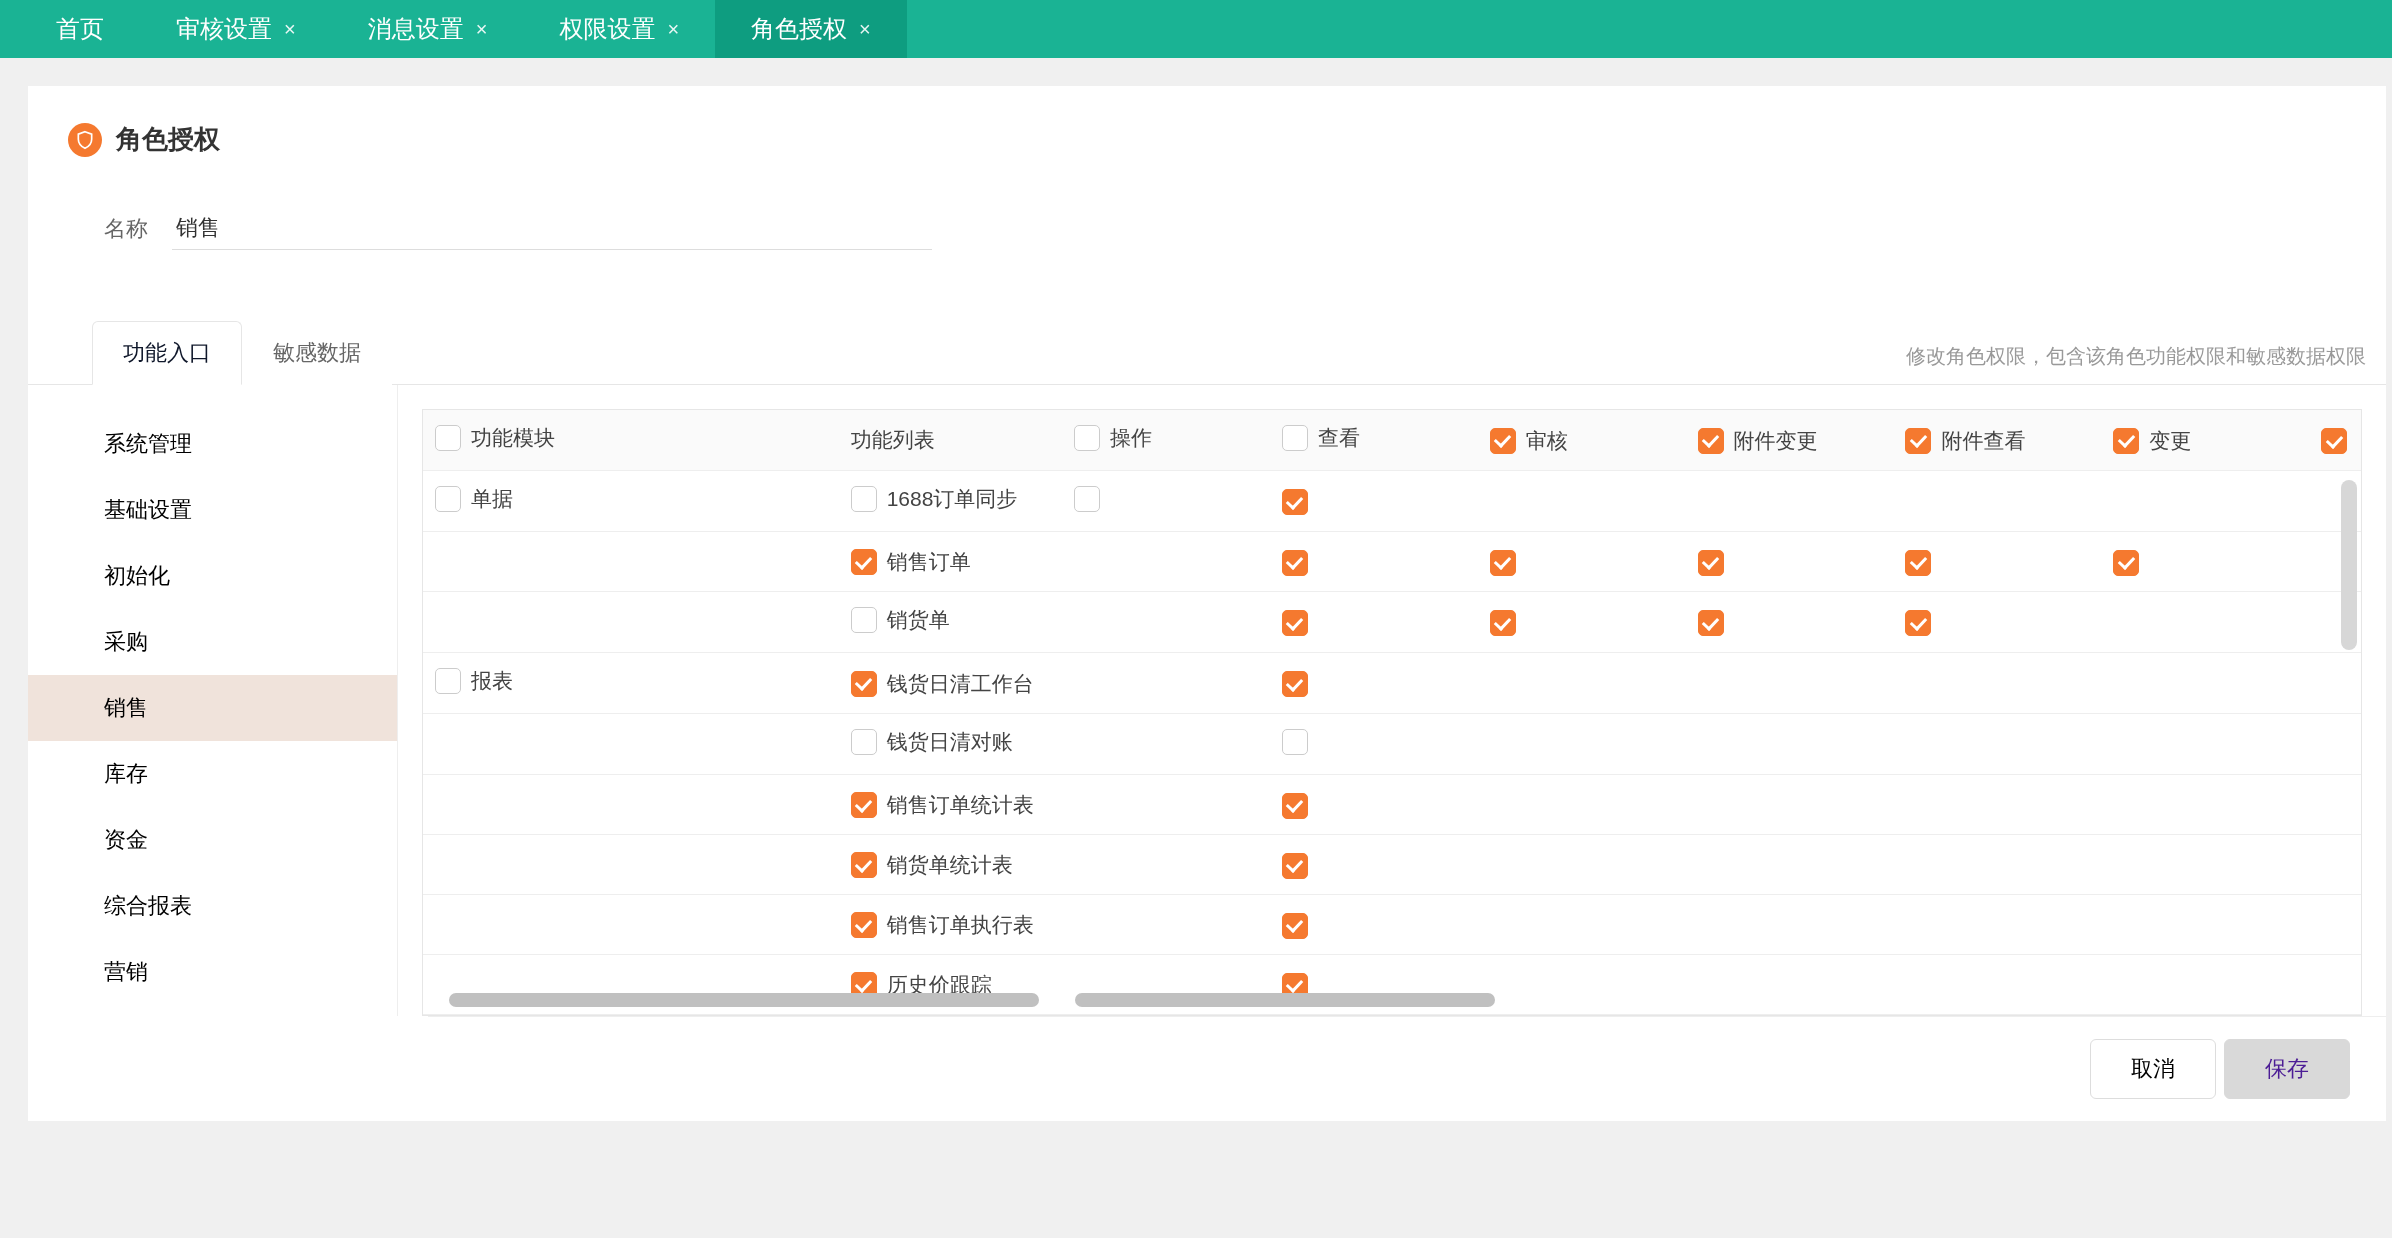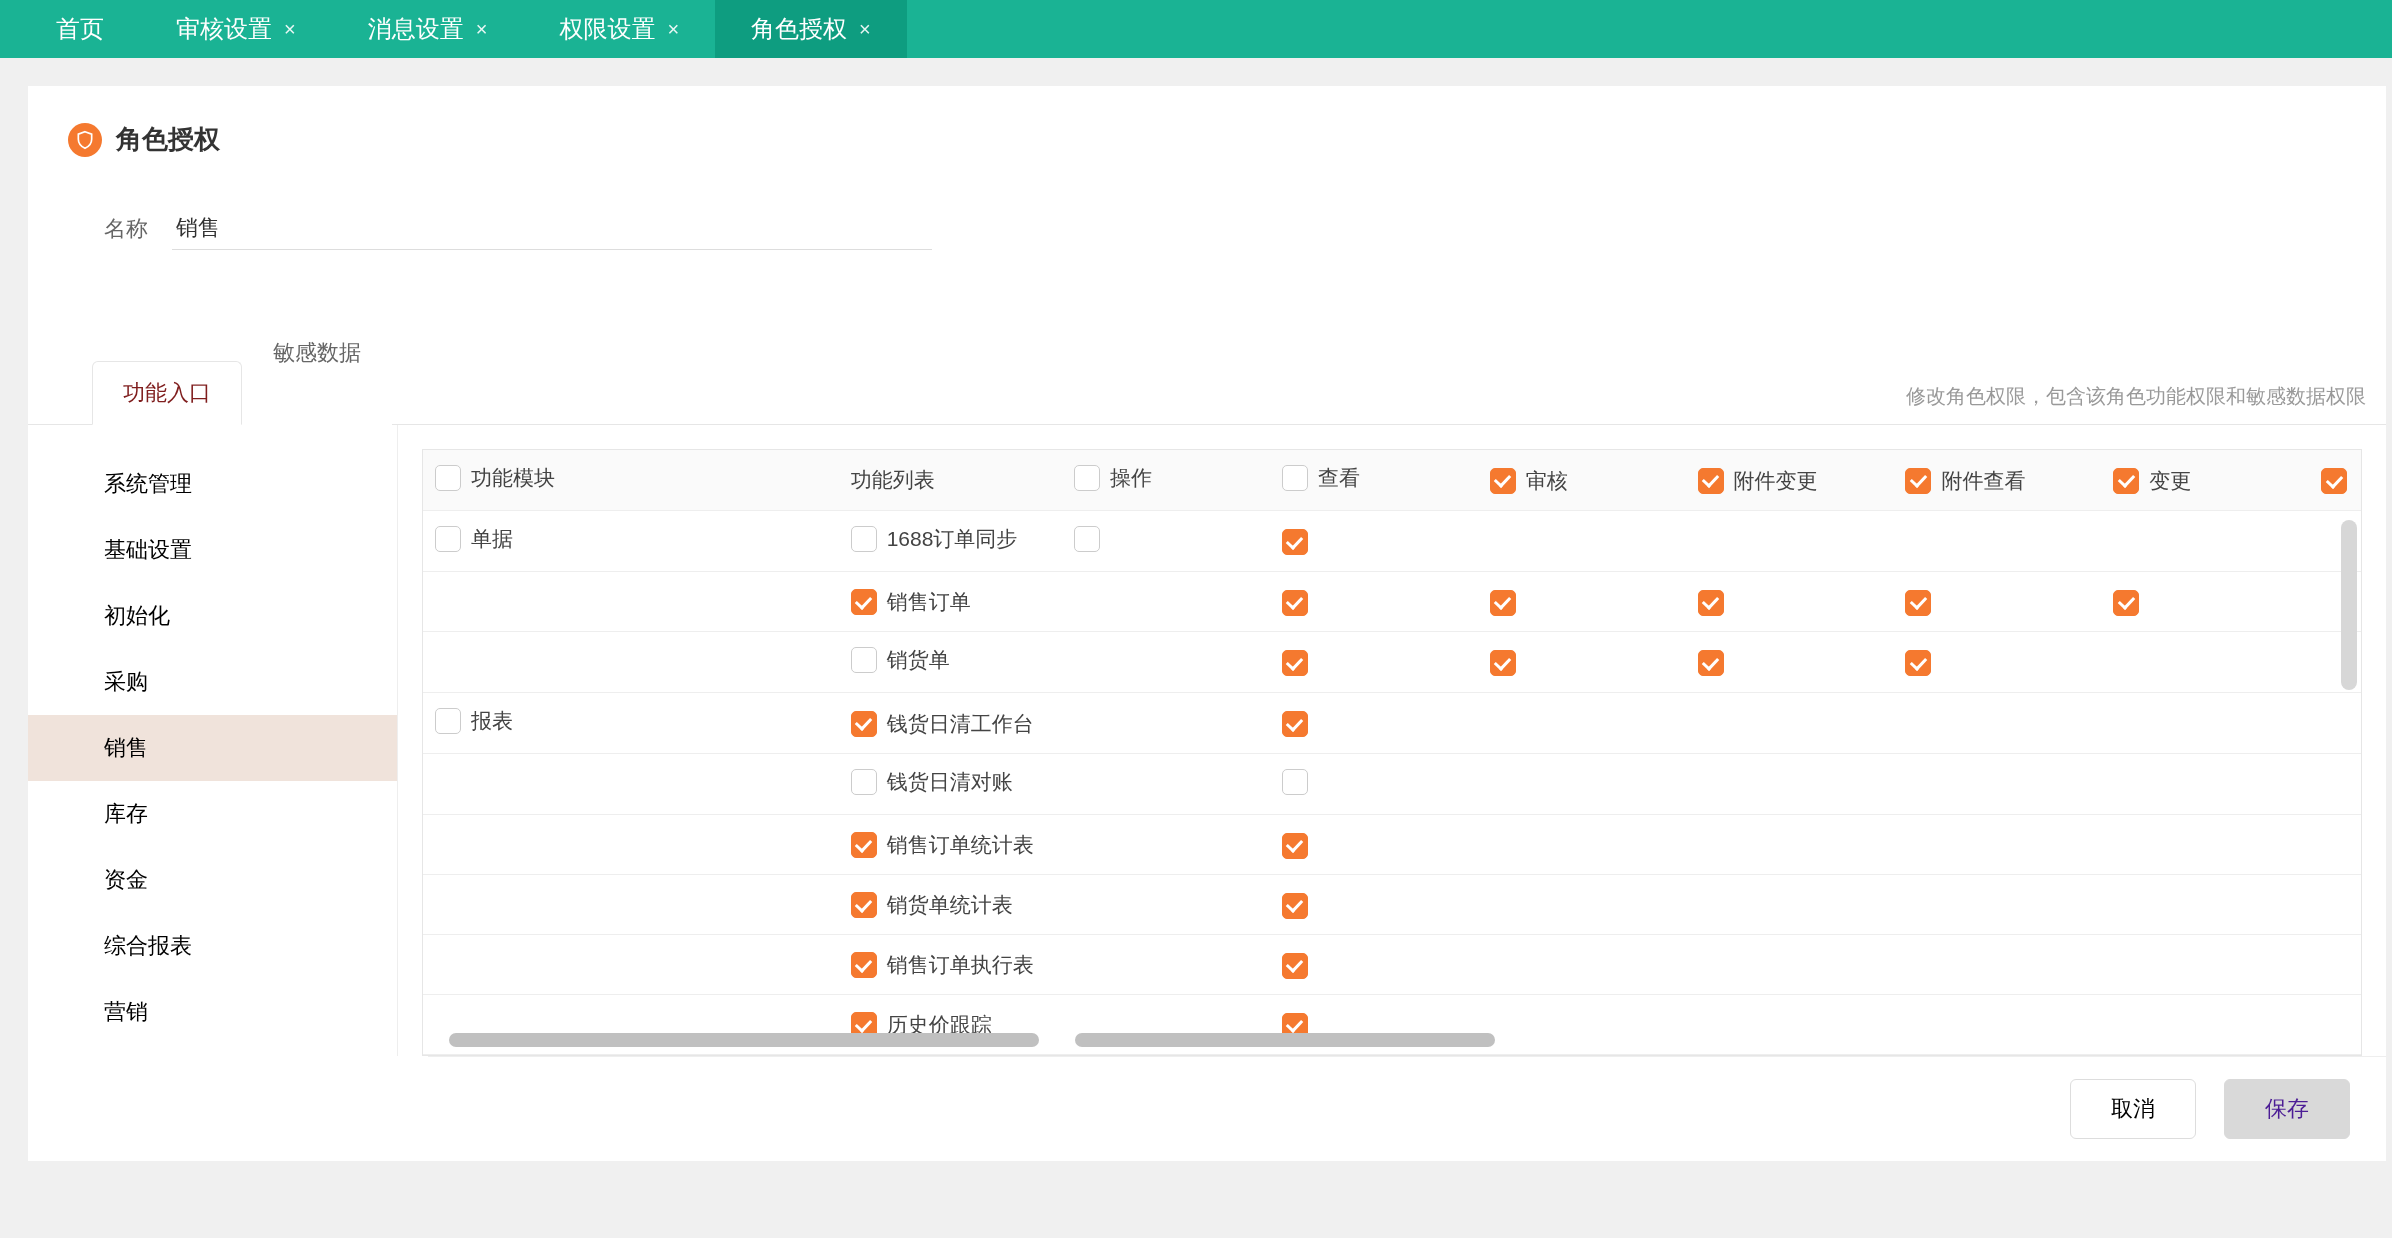--- a/index.html
+++ b/index.html
@@ -19,21 +19,21 @@
 .page-title { font-size: 26px; font-weight: 600; }
 
 .name-row { display: flex; align-items: center; gap: 24px; padding: 30px 0 10px 76px; }
 .name-label { color: #666; font-size: 22px; }
 .name-input { border: none; border-bottom: 1px solid #ddd; font-size: 22px; padding: 8px 4px; width: 760px; background: transparent; color: #333; }
 
 
 .sub-tab-row { display: flex; align-items: flex-end; justify-content: space-between; padding: 60px 20px 0 64px; border-bottom: 1px solid #e6e6e6; }
 .sub-tabs { display: flex; }
 .sub-tab { padding: 16px 30px; font-size: 22px; color: #666; border: 1px solid transparent; border-bottom: none; cursor: pointer; position: relative; bottom: -1px; background: #fff; }
-.sub-tab.active { color: #7f1d1d; border-color: #e6e6e6; border-bottom: 1px solid #fff; border-radius: 6px 6px 0 0; margin-top: 40px; }
+.sub-tab.active { color: #0f172a; border-color: #e6e6e6; border-bottom: 1px solid #fff; border-radius: 6px 6px 0 0; }
 .sub-hint { color: #999; font-size: 20px; padding-bottom: 14px; }
 
 
 .body-row { display: flex; }
 .sidebar { width: 370px; min-width: 370px; border-right: 1px solid #eee; padding-top: 26px; }
 .sidebar-item { padding: 18px 0 18px 76px; font-size: 22px; color: #000000; cursor: pointer; }
 .sidebar-item.active { background: #f0e3db; }
 
 .table-area { flex: 1; padding: 24px 24px 0 24px; overflow: hidden; position: relative; }
 .table-wrap { border: 1px solid #e6e6e6; position: relative; overflow: hidden; }
@@ -50,21 +50,21 @@
 .box.checked { background: #f5792f; border-color: #f5792f; }
 .box.checked::after { content: ""; width: 12px; height: 7px; border: 3px solid #fff; border-top: none; border-right: none; transform: rotate(-47deg); margin-top: -3px; }
 
 .v-scroll { position: absolute; right: 2px; top: 70px; bottom: 10px; width: 20px; background: transparent; }
 .v-thumb { position: absolute; left: 2px; right: 2px; top: 0; height: 170px; background: #d7d7d7; border-radius: 8px; }
 
 .h-scroll-row { position: absolute; left: 26px; right: 40px; bottom: 6px; height: 16px; pointer-events: none; }
 .h-thumb { position: absolute; top: 0; height: 14px; background: #c0c0c0; border-radius: 8px; }
 
 
-.footer { background: #fff; border-top: 1px solid #eee; margin-left: 400px; padding: 22px 36px; display: flex; justify-content: flex-end; gap: 28px; }
+.footer { background: #fff; border-top: 1px solid #eee; margin-left: 400px; padding: 22px 36px; display: flex; justify-content: flex-end; gap: 8px; }
 .btn { padding: 14px 40px; font-size: 22px; border-radius: 6px; cursor: pointer; border: 1px solid #ddd; background: #fff; }
 .btn.primary { background: #d9d9d9; color: #4c1d95; border-color: #d9d9d9; cursor: not-allowed; }
 </style>
 </head>
 <body>
 
 <div class="top-tabs" id="top-tabs">
     <div class="top-tab">
       <span>首页</span>
     </div>

